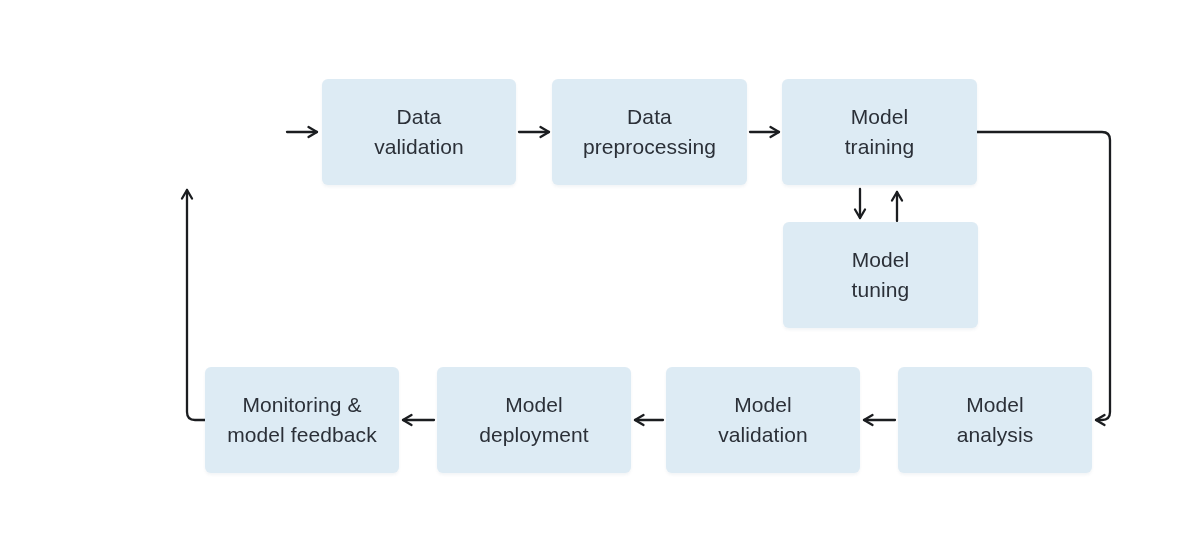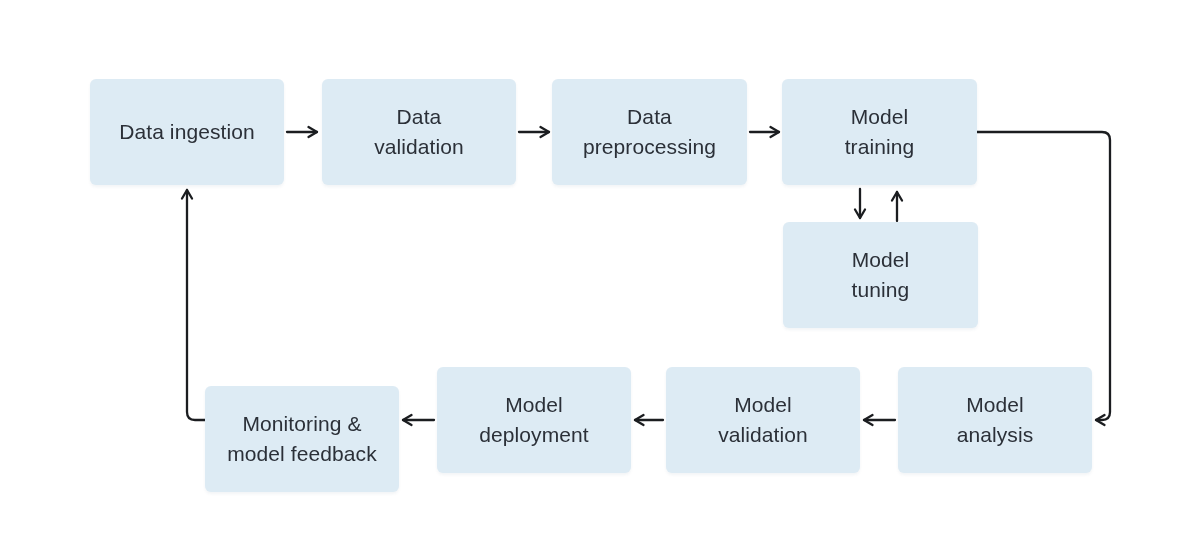--- a/index.html
+++ b/index.html
@@ -76,42 +76,39 @@
 
     <path class="edge" marker-end="url(#arrow)" d="M977 132 H1102 Q1110 132 1110 140 V412 Q1110 420 1102 420 H1096"></path>
 
     <path class="edge" marker-end="url(#arrow)" d="M895 420 H864"></path>
     <path class="edge" marker-end="url(#arrow)" d="M663 420 H635"></path>
     <path class="edge" marker-end="url(#arrow)" d="M434 420 H403"></path>
 
     <path class="edge" marker-end="url(#arrow)" d="M205 420 H195 Q187 420 187 412 V190"></path>
   </svg>
 
-  <div class="node" style="left:90px;top:79px;width:194px;height:106px">
-    <span class="label">Data ingestion</span>
-  </div>
   <div class="node" style="left:322px;top:79px;width:194px;height:106px">
     <span class="label">Data
 validation</span>
   </div>
   <div class="node" style="left:552px;top:79px;width:195px;height:106px">
     <span class="label">Data
 preprocessing</span>
   </div>
   <div class="node" style="left:782px;top:79px;width:195px;height:106px">
     <span class="label">Model
 training</span>
   </div>
 
   <div class="node" style="left:783px;top:222px;width:195px;height:106px">
     <span class="label">Model
 tuning</span>
   </div>
 
-  <div class="node" style="left:205px;top:386px;width:194px;height:106px">
+  <div class="node" style="left:205px;top:367px;width:194px;height:106px">
     <span class="label">Monitoring &amp;
 model feedback</span>
   </div>
   <div class="node" style="left:437px;top:367px;width:194px;height:106px">
     <span class="label">Model
 deployment</span>
   </div>
   <div class="node" style="left:666px;top:367px;width:194px;height:106px">
     <span class="label">Model
 validation</span>

